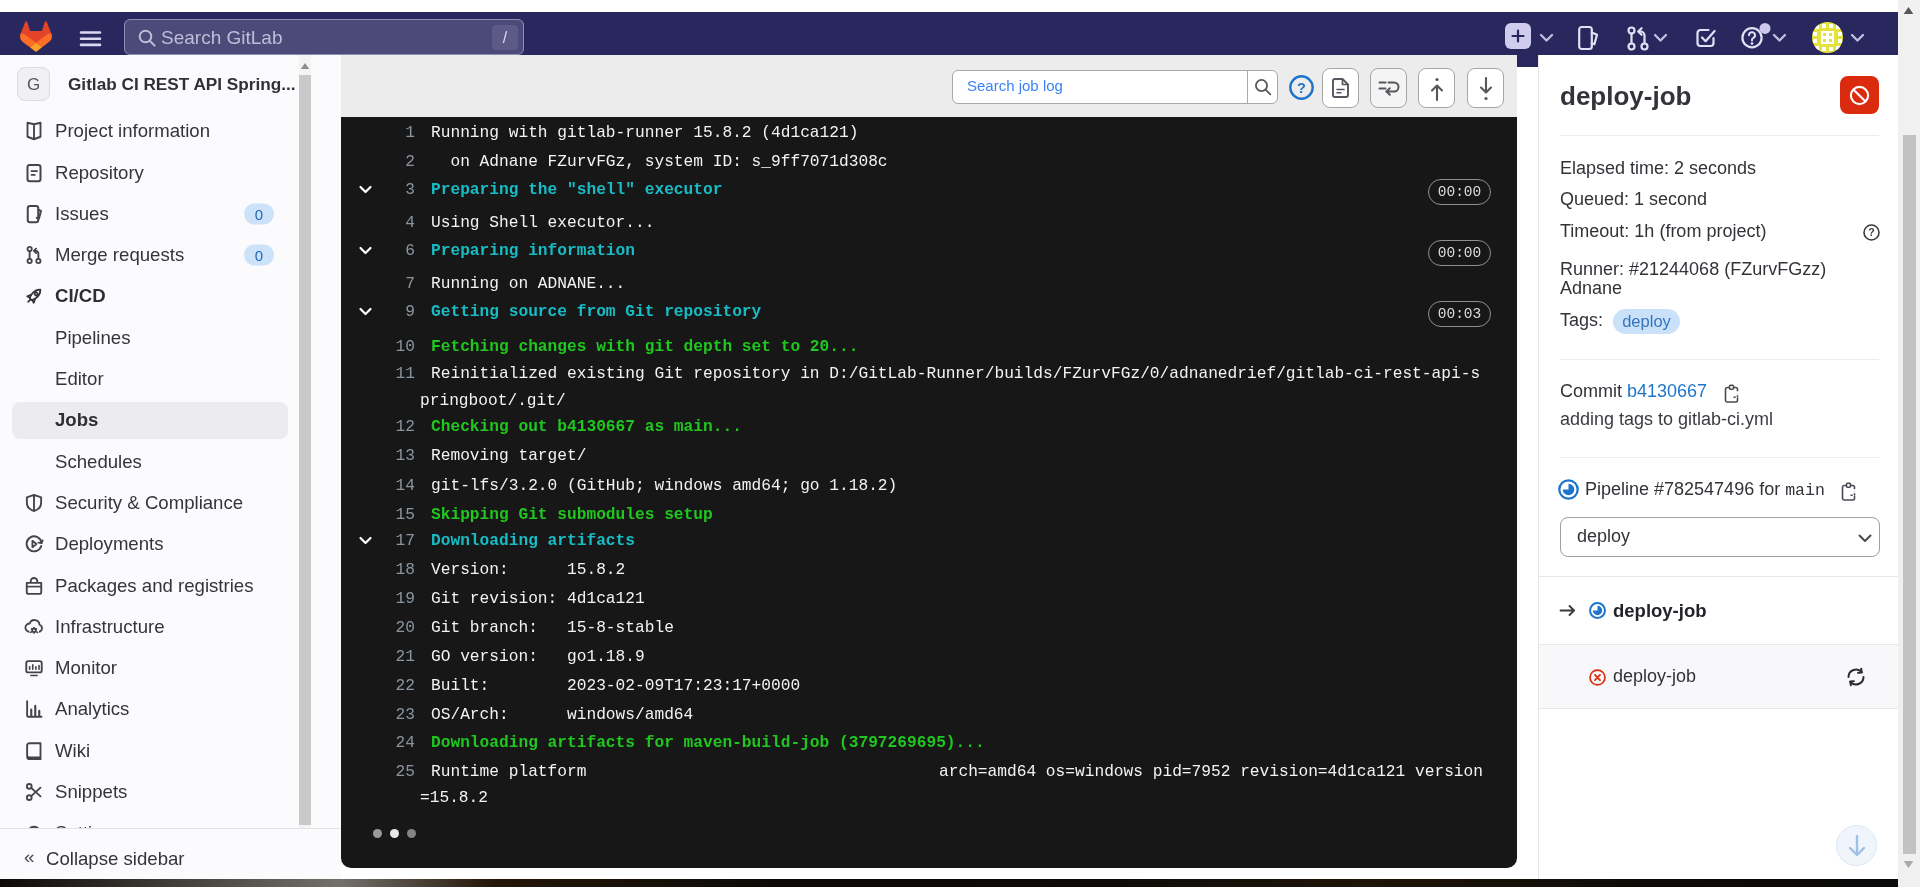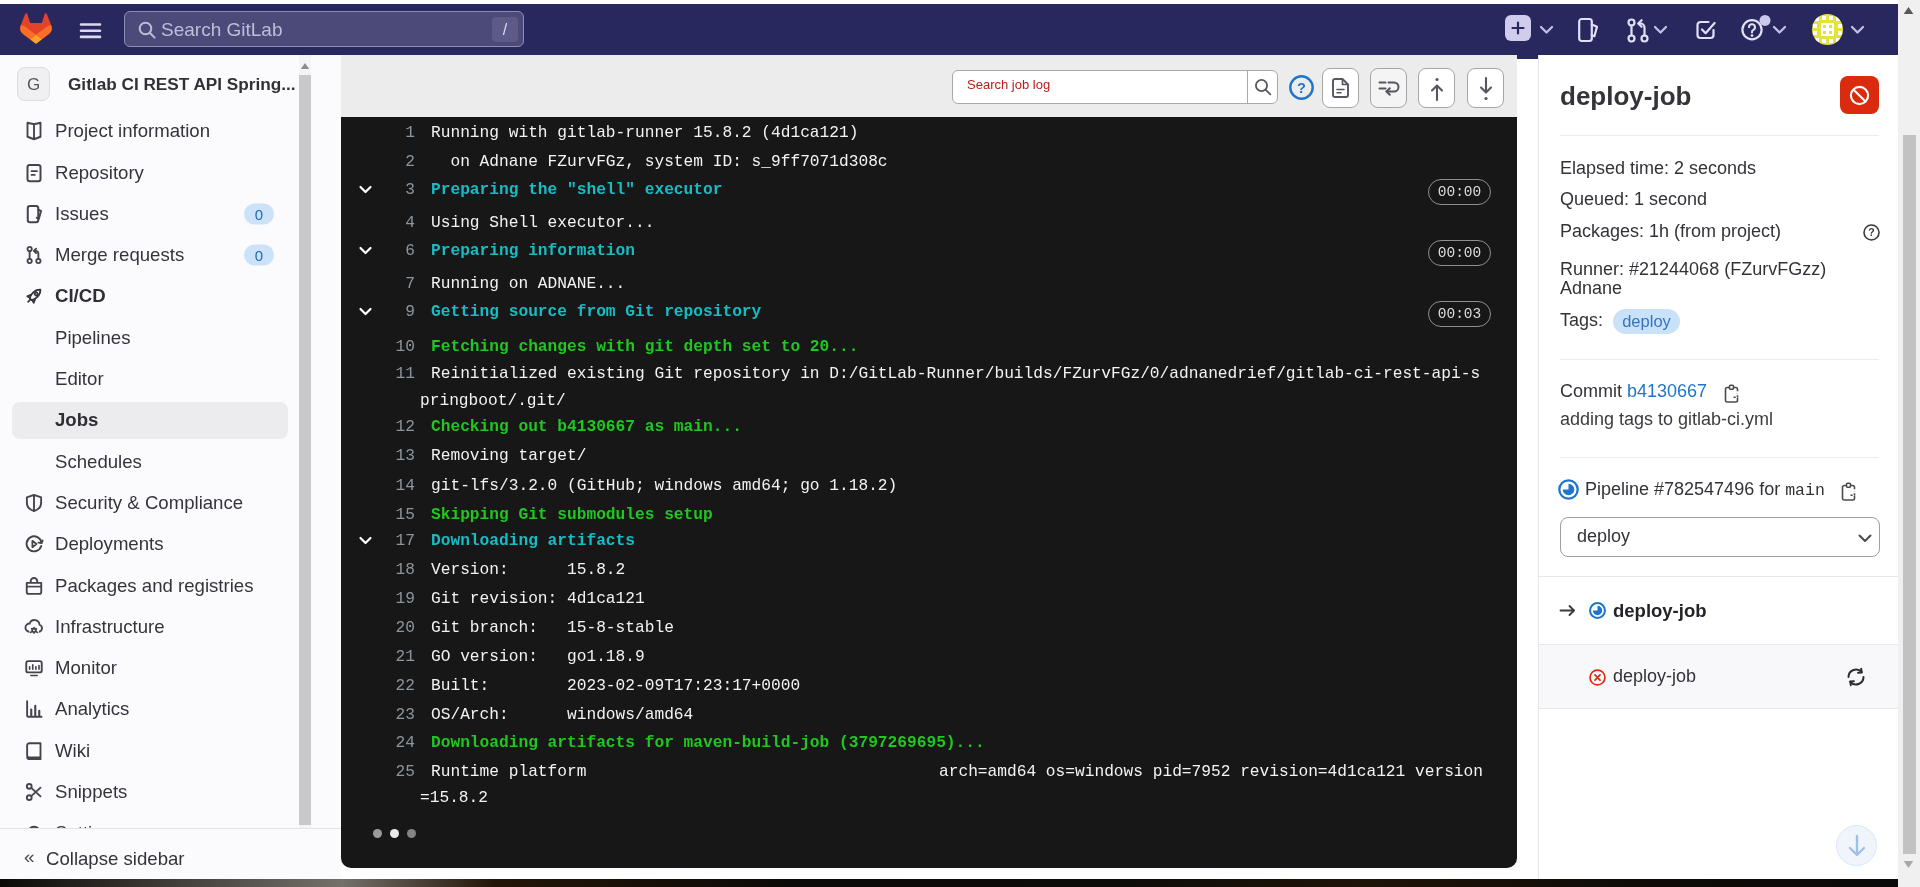--- a/index.html
+++ b/index.html
@@ -2,21 +2,21 @@
 <html><head>
 <meta charset="utf-8">
 <style>
 * { margin:0; padding:0; box-sizing:border-box; }
 html,body { width:1920px; height:887px; overflow:hidden; background:#fff;
   font-family:"Liberation Sans", sans-serif; }
 .abs { position:absolute; }
 svg { display:block; }
 
 
-#navbar { position:absolute; left:0; top:4px; width:1898px; height:55px; background:#28275e; }
+#navbar { position:absolute; left:0; top:12px; width:1898px; height:55px; background:#28275e; }
 #searchbox { position:absolute; left:124px; top:7px; width:400px; height:36px;
   background:#4c4a78; border:1px solid #908db4; border-radius:6px; }
 #searchbox .ph { position:absolute; left:36px; top:7px; font-size:19px; color:#bfbdd8; }
 #slashkey { position:absolute; right:5px; top:5px; width:26px; height:25px; background:#5d5a88;
   border-radius:4px; color:#dddbef; font-size:16px; text-align:center; line-height:25px; }
 
 
 #sidebar { position:absolute; left:0; top:55px; width:341px; height:824px; background:#fbfafd; overflow:hidden; }
 .sb-item { position:absolute; left:0; width:298px; height:41px; }
 .sb-item .ic { position:absolute; left:24px; top:50%; margin-top:-10px; width:20px; height:20px; color:#4a4952; }
@@ -31,21 +31,21 @@
 #collapse-bar { position:absolute; left:0; top:773px; width:341px; height:51px; border-top:1px solid #e3e3e6; background:#fbfafd; }
 #collapse-bar .cc { position:absolute; left:24px; top:17px; font-size:19px; color:#4a4952; }
 #collapse-bar .lb { position:absolute; left:46px; top:19px; font-size:18.6px; color:#35343c; }
 #sb-scroll { position:absolute; left:299px; top:0px; width:12px; height:773px; background:#f4f4f4; }
 #sb-thumb { position:absolute; left:299px; top:20px; width:12px; height:750px; background:#c9c9c9; }
 
 
 #topbar { position:absolute; left:341px; top:55px; width:1176px; height:62px; background:#ececec; }
 #joblog-search { position:absolute; left:611px; top:15px; width:326px; height:34px; background:#fff;
   border:1px solid #a9a9a9; border-radius:6px; }
-#joblog-search .ph { position:absolute; left:14px; top:6px; font-size:13px; color:#b91c1c; }
+#joblog-search .ph { position:absolute; left:14px; top:6px; font-size:15px; color:#3b82f6; }
 #joblog-search .mag { position:absolute; right:0; top:0; width:30px; height:32px; border-left:1px solid #a9a9a9; }
 .tb-btn { position:absolute; top:13px; width:37px; height:40px; background:#fff; border:1px solid #a6a6a6; border-radius:8px; }
 #log { position:absolute; left:341px; top:117px; width:1176px; height:751px; background:#171717;
   border-radius:0 0 10px 10px; font-family:"Liberation Mono", monospace; font-size:16.2px; }
 .ln { position:absolute; height:29px; line-height:29px; white-space:pre; color:#f3f3f3; }
 .ln .no { position:absolute; left:16px; width:58px; text-align:right; color:#8b959f; }
 .ln .tx { position:absolute; left:90px; top:0; }
 .ln .tx2 { position:absolute; left:79px; top:0; }
 .grn { color:#1fc71f; font-weight:bold; }
 .cyn { color:#17bcc5; font-weight:bold; }
@@ -406,21 +406,21 @@
   <div id="cancelbtn">
     <svg class="abs" style="left:9px;top:8.5px" width="21" height="21" viewBox="0 0 21 21" fill="none" stroke="#fff" stroke-width="2.1">
       <circle cx="10.5" cy="10.5" r="8.6"></circle>
         <path d="m4.6 4.8 11.9 11.6"></path>
     </svg>
   </div>
   <div class="hr" style="top:80px"></div>
 
   <div class="rp" style="top:103.3px"><b>Elapsed time:</b> 2 seconds</div>
   <div class="rp" style="top:133.7px"><b>Queued:</b> 1 second</div>
-  <div class="rp" style="top:165.8px"><b>Packages:</b> 1h (from project)</div>
+  <div class="rp" style="top:165.8px"><b>Timeout:</b> 1h (from project)</div>
   <svg class="abs" style="left:324px;top:169px" width="17" height="17" viewBox="0 0 17 17" fill="none">
     <circle cx="8.5" cy="8.5" r="7.5" stroke="#3a3a40" stroke-width="1.6"></circle>
     <text x="8.5" y="12.3" font-size="10.5" font-weight="bold" fill="#3a3a40" text-anchor="middle" font-family="Liberation Sans">?</text>
   </svg>
   <div class="rp" style="top:204px"><b>Runner:</b> #21244068 (FZurvFGzz)</div>
   <div class="rp" style="top:223.2px">Adnane</div>
   <div class="rp" style="top:255.3px"><b>Tags:</b></div>
   <div id="tagpill">deploy</div>
 
   <div class="hr" style="top:304px"></div>

